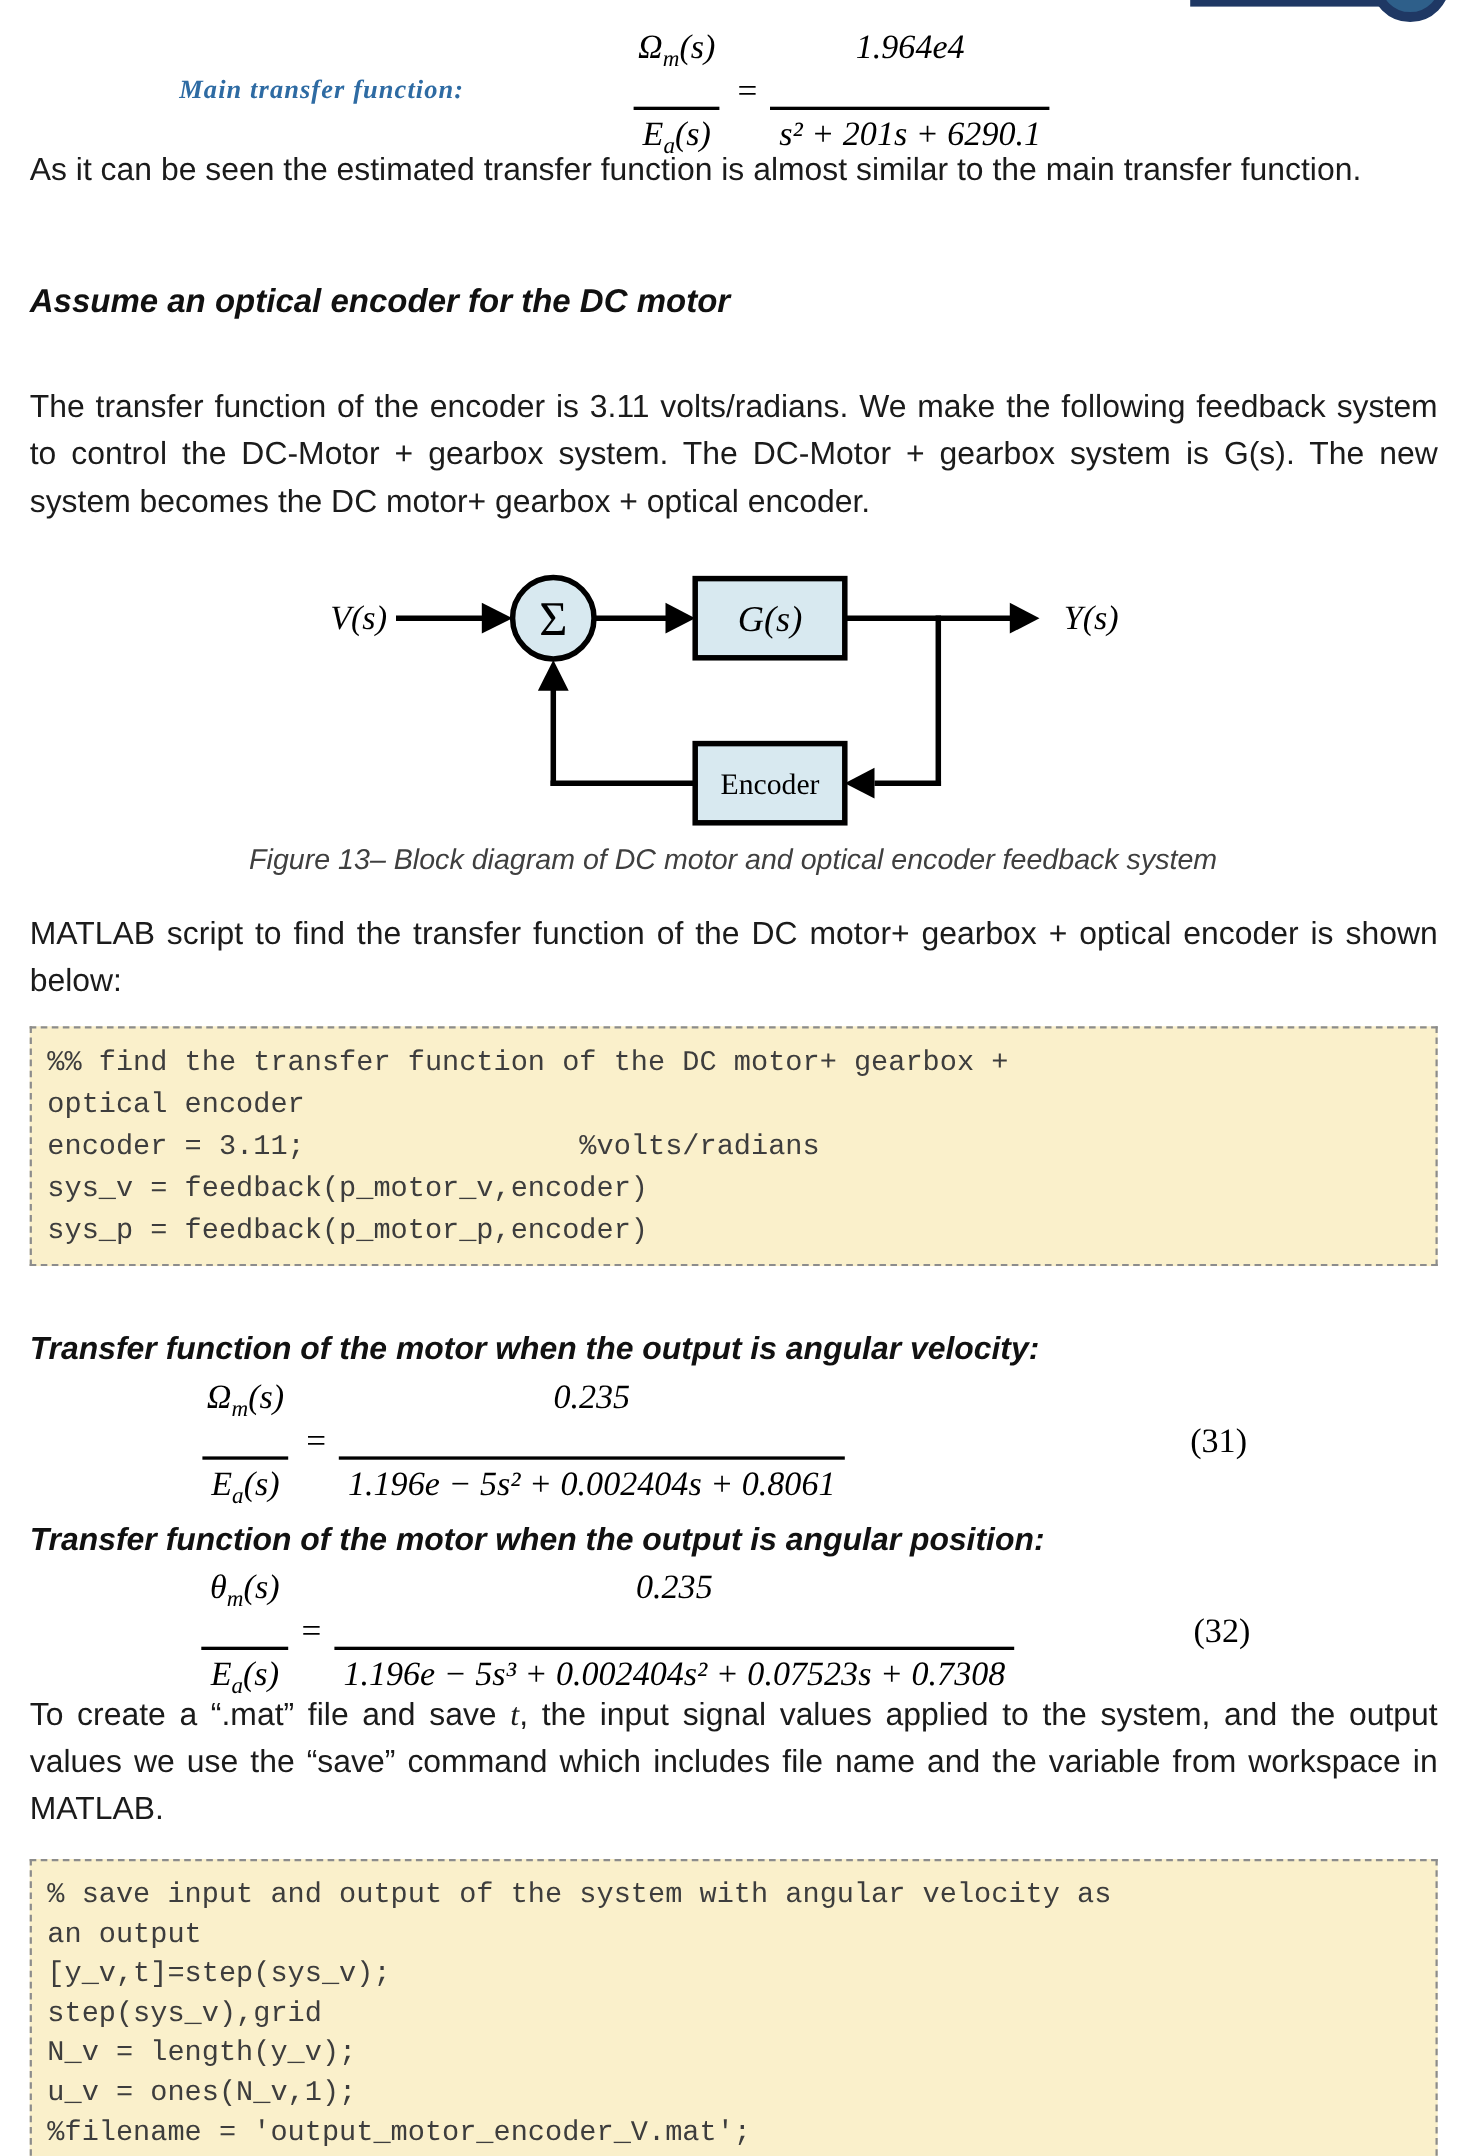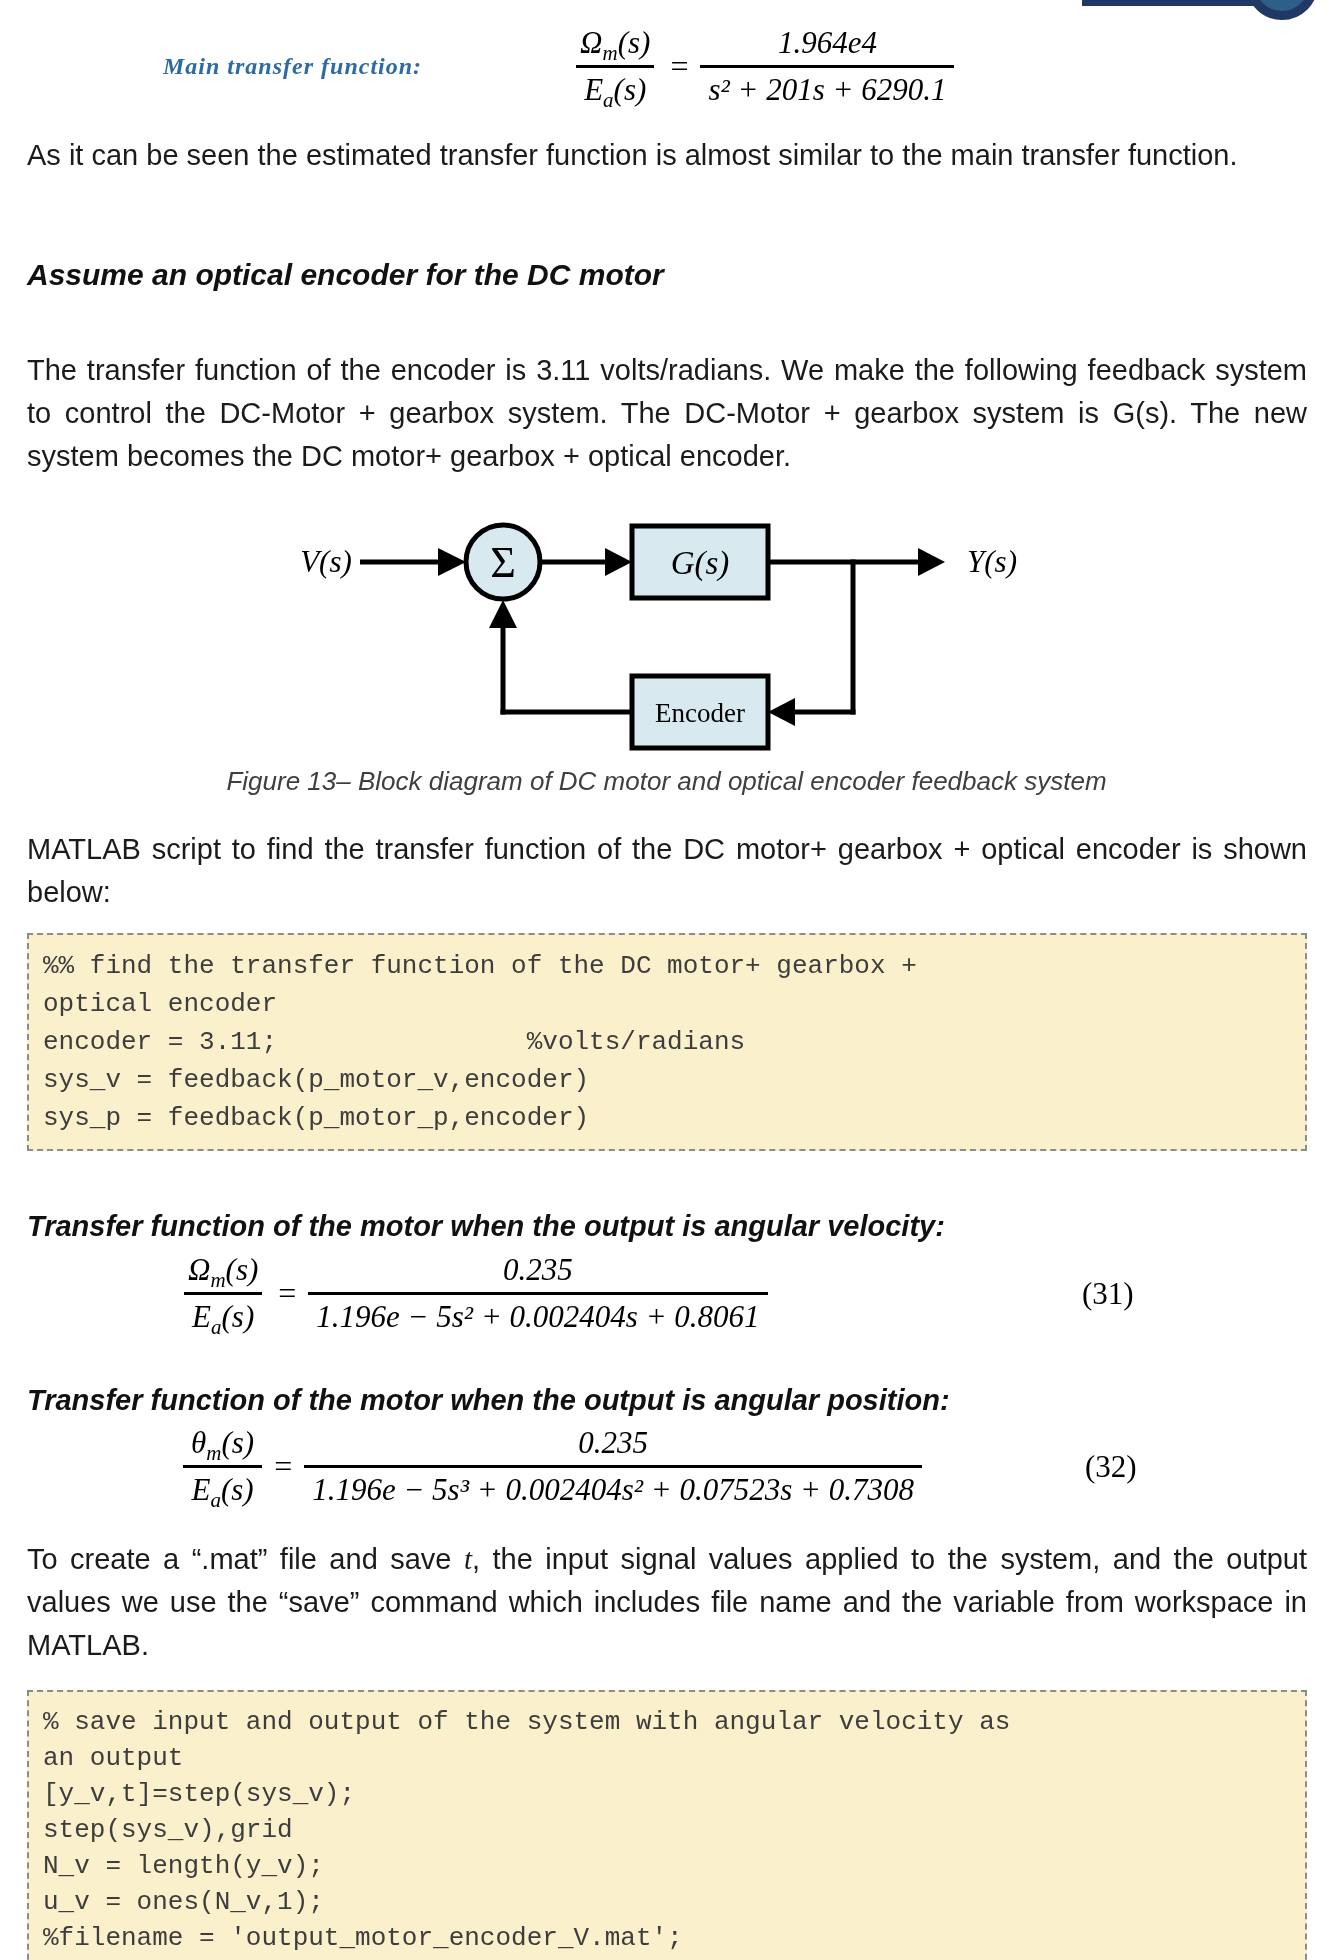--- a/index.html
+++ b/index.html
@@ -40,21 +40,21 @@
 
   
   .eq-row{ position:absolute; left:0; width:1333px; display:flex; align-items:center; }
   .eq-label{
     font-family:"Liberation Serif",serif; font-weight:bold; font-style:italic;
     font-size:24px; color:#2e6ba3; letter-spacing:1px;
   }
   .eq-group{ display:flex; align-items:center; }
   .frac{
     display:inline-flex; flex-direction:column; align-items:center;
-    font-family:"Liberation Serif",serif; font-size:31px; color:#000;
+    font-family:"Liberation Serif",serif; font-size:31px; color:#000;gap:32px;
   }
   .fnum{ display:block; padding:0 8px 4px; white-space:nowrap; }
   .fden{ display:block; border-top:3px solid #000; padding:4px 8px 0; white-space:nowrap; }
   .frac i{ font-style:italic; }
   .frac sub{ font-size:21px; font-style:italic; line-height:0; vertical-align:-7px; }
   .eqsign{ font-family:"Liberation Serif",serif; font-size:32px; margin:0 12px; color:#000; }
   .rhs-txt{ font-style:italic; }
   .eq-number{
     position:absolute; font-family:"Liberation Serif",serif; font-size:31px; color:#000;
   }

